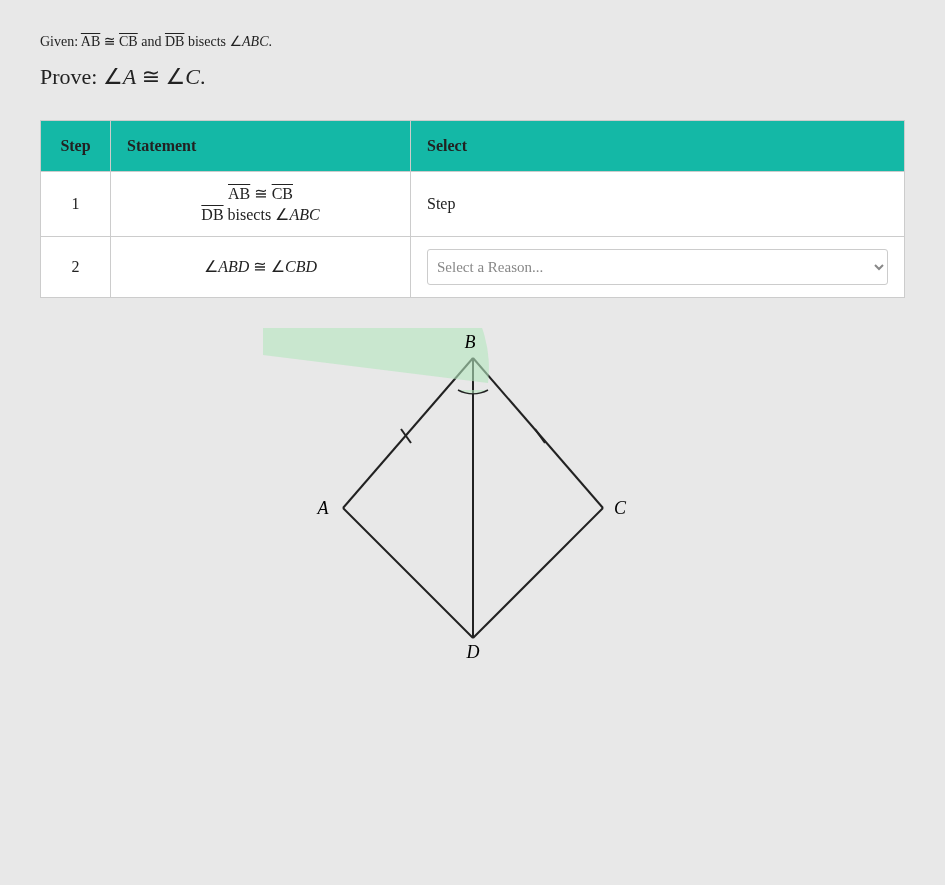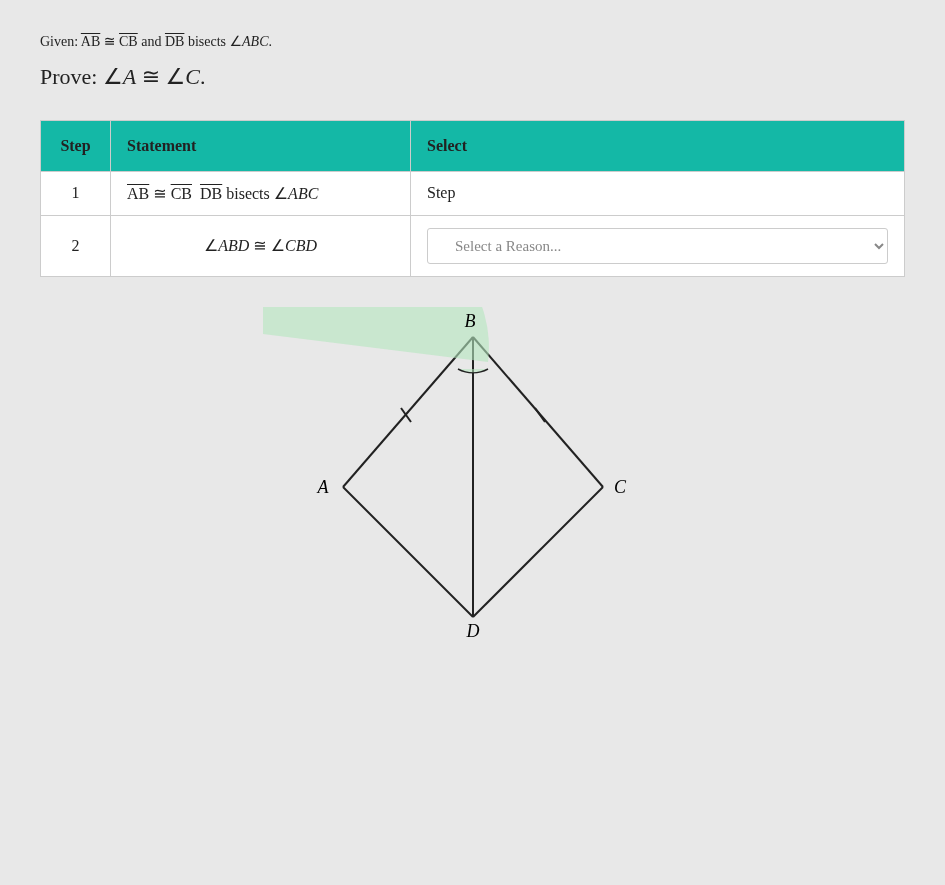--- a/index.html
+++ b/index.html
@@ -64,28 +64,28 @@
       width: 70px;
     }
 
     .proof-table td:nth-child(2) {
       text-align: center;
       width: 300px;
     }
 
     .stmt-block {
       display: flex;
-      flex-direction: row;
+      flex-direction: column;
       align-items: center;
-      gap: 8px;
+      gap: 2px;
     }
 
     .select-reason {
       width: 100%;
-      padding: 8px 23px;
+      padding: 8px 5px;
       border: 1px solid #ccc;
       border-radius: 3px;
       background: white;
       font-family: 'Times New Roman', Times, serif;
       font-size: 15px;
       color: #888;
       appearance: auto;
       cursor: pointer;
     }
 

